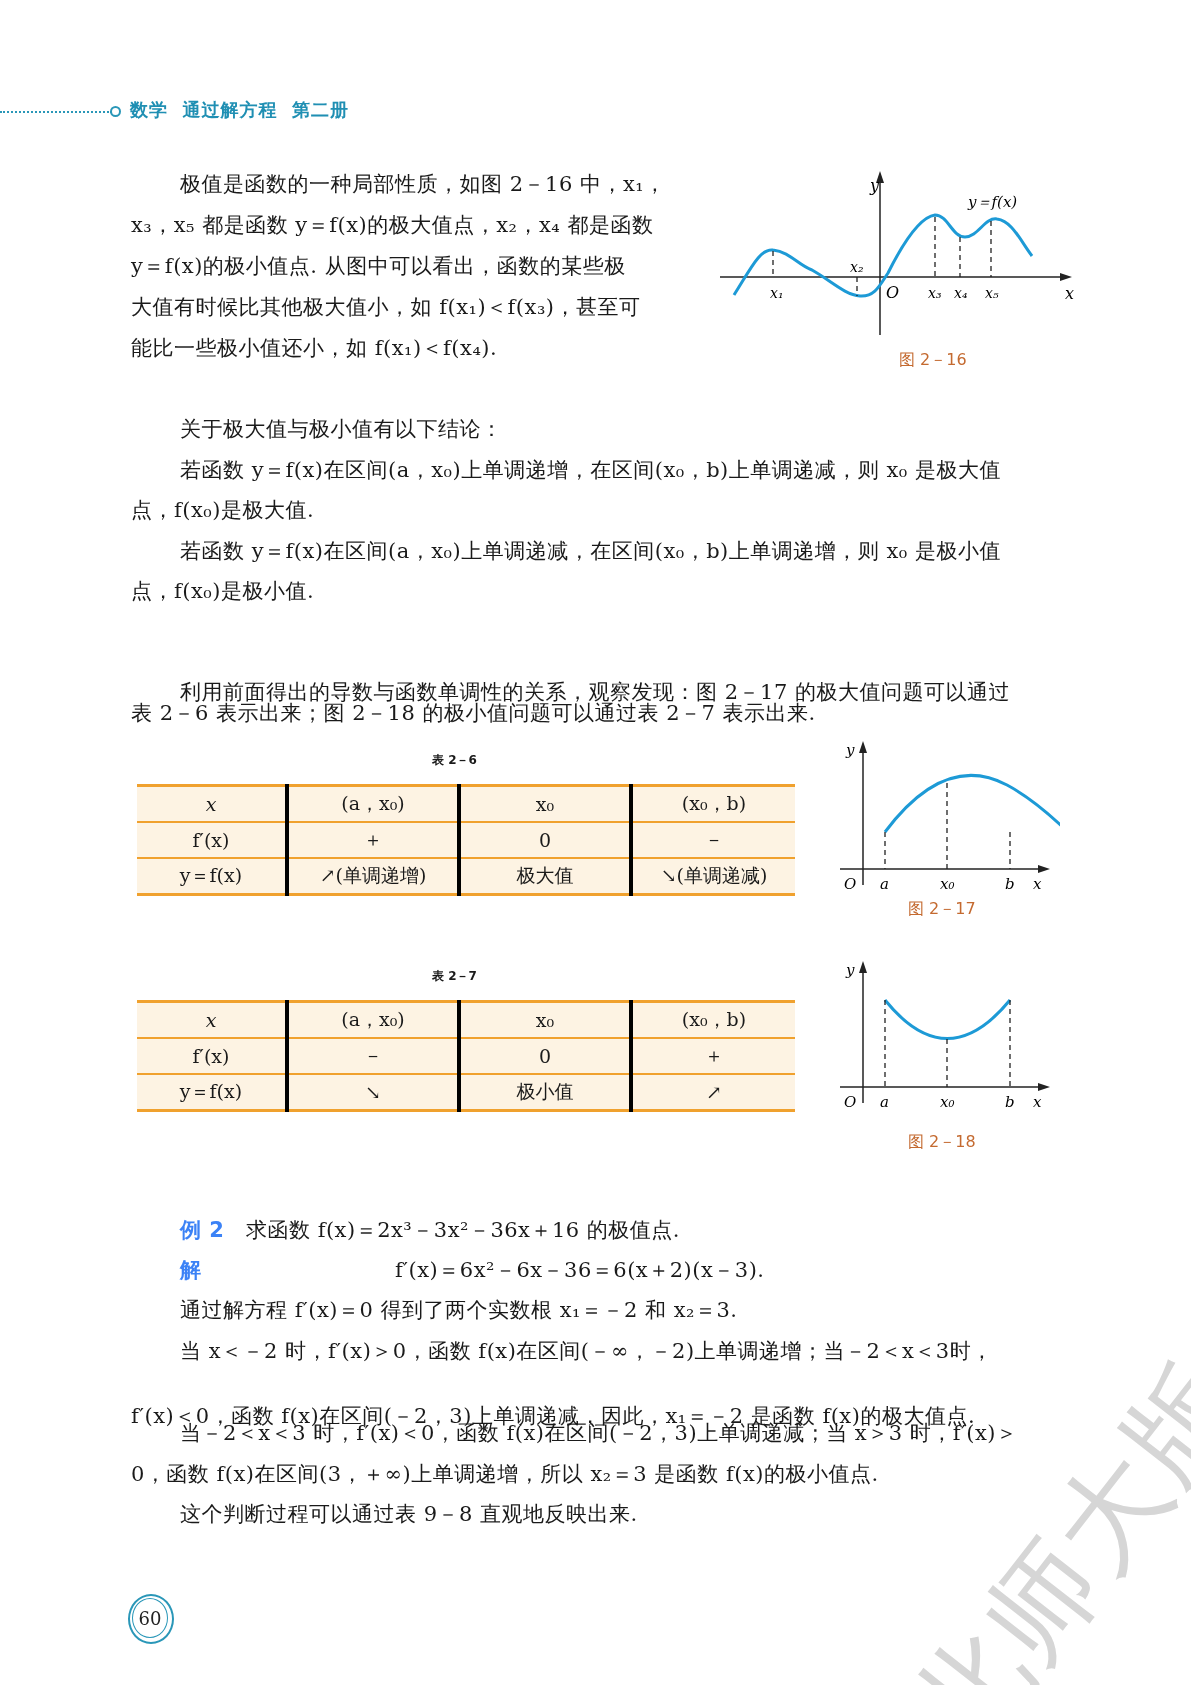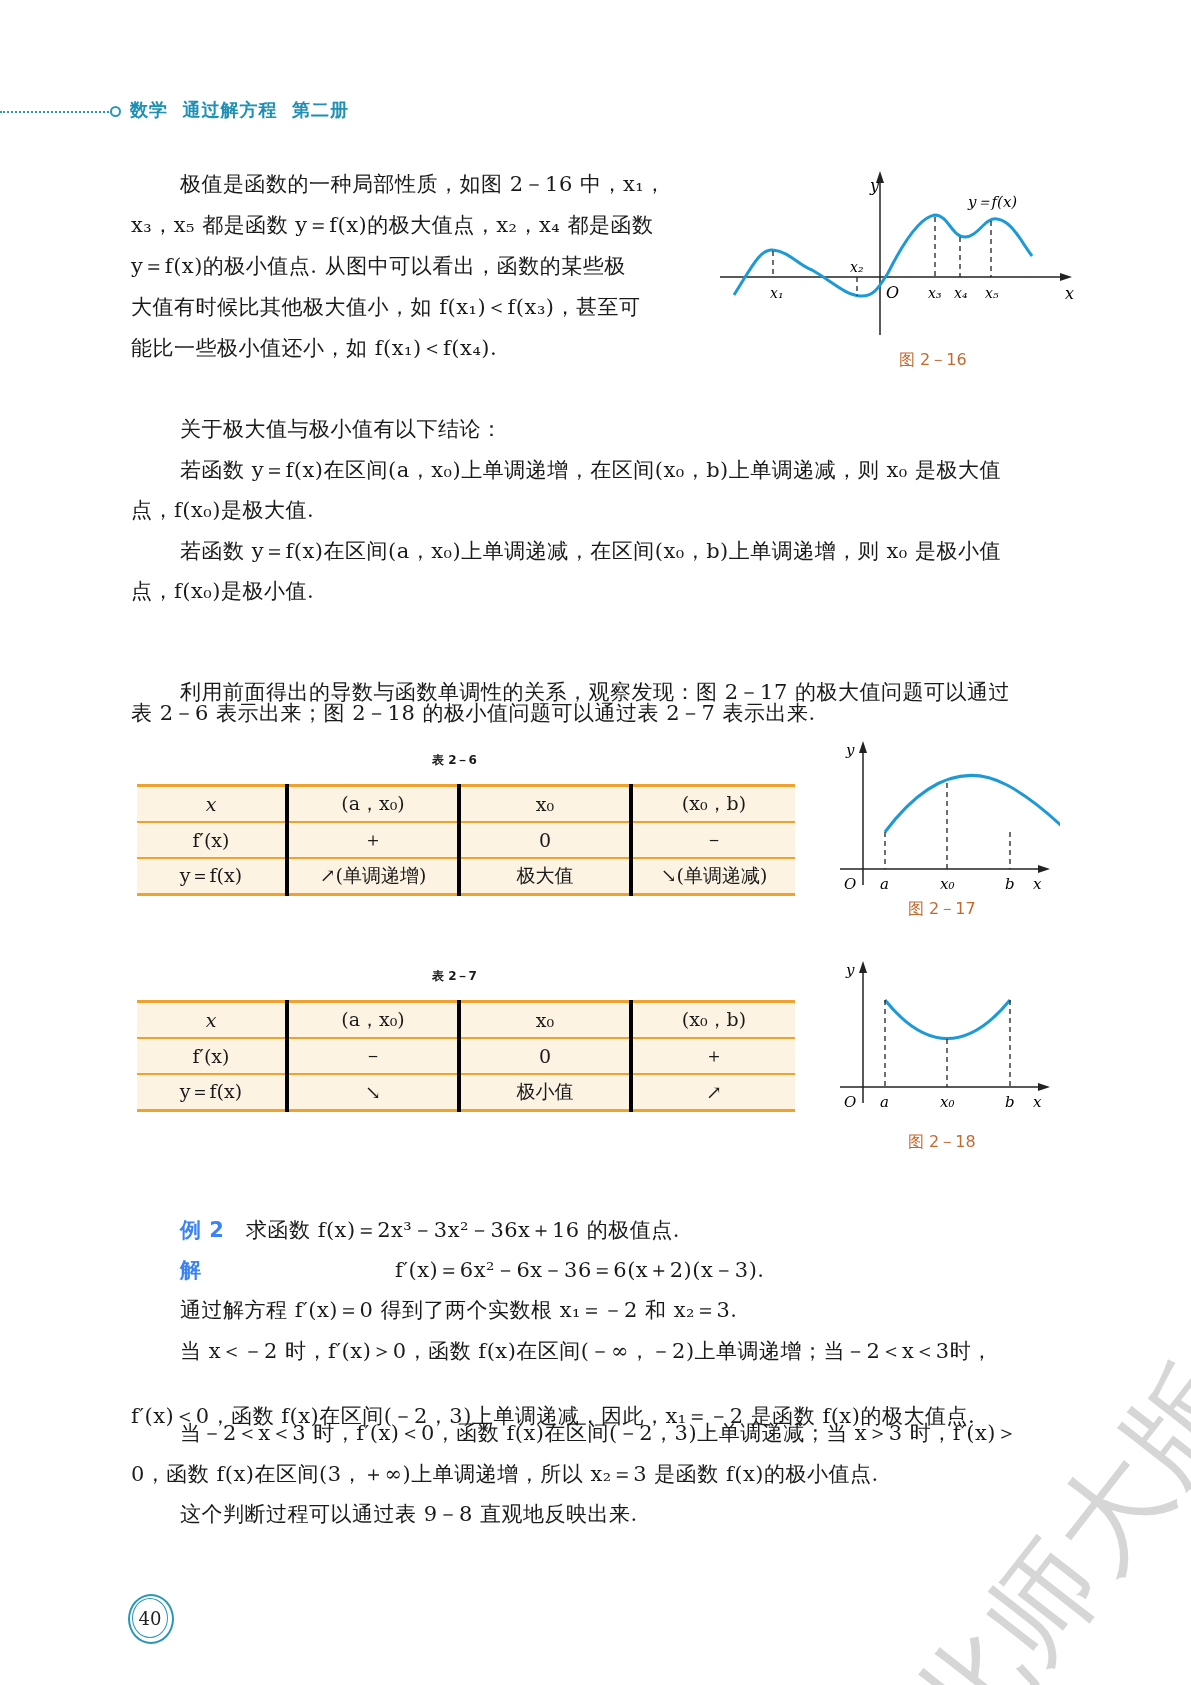--- a/index.html
+++ b/index.html
@@ -173,14 +173,14 @@
   <div class="line" style="left:395px;top:1256px;">f′(x)＝6x²－6x－36＝6(x＋2)(x－3).</div>
   <div class="line" style="left:180px;top:1296px;">通过解方程 f′(x)＝0 得到了两个实数根 x₁＝－2 和 x₂＝3.</div>
   <div class="line" style="left:180px;top:1337px;">当 x＜－2 时，f′(x)＞0，函数 f(x)在区间(－∞，－2)上单调递增；当－2＜x＜3时，</div>
   <div class="line" style="left:131px;top:1378px;margin-top:24px;">f′(x)＜0，函数 f(x)在区间(－2，3)上单调递减，因此，x₁＝－2 是函数 f(x)的极大值点.</div>
   <div class="line" style="left:180px;top:1419px;">当－2＜x＜3 时，f′(x)＜0，函数 f(x)在区间(－2，3)上单调递减；当 x＞3 时，f′(x)＞</div>
   <div class="line" style="left:131px;top:1460px;">0，函数 f(x)在区间(3，＋∞)上单调递增，所以 x₂＝3 是函数 f(x)的极小值点.</div>
   <div class="line" style="left:180px;top:1500px;">这个判断过程可以通过表 9－8 直观地反映出来.</div>
 </div>
 
 <div class="abs pagenum"></div>
-<div class="abs pagenum-inner">40</div>
+<div class="abs pagenum-inner">60</div>
 <div class="abs watermark">北师大版</div>
 
 </body></html>

